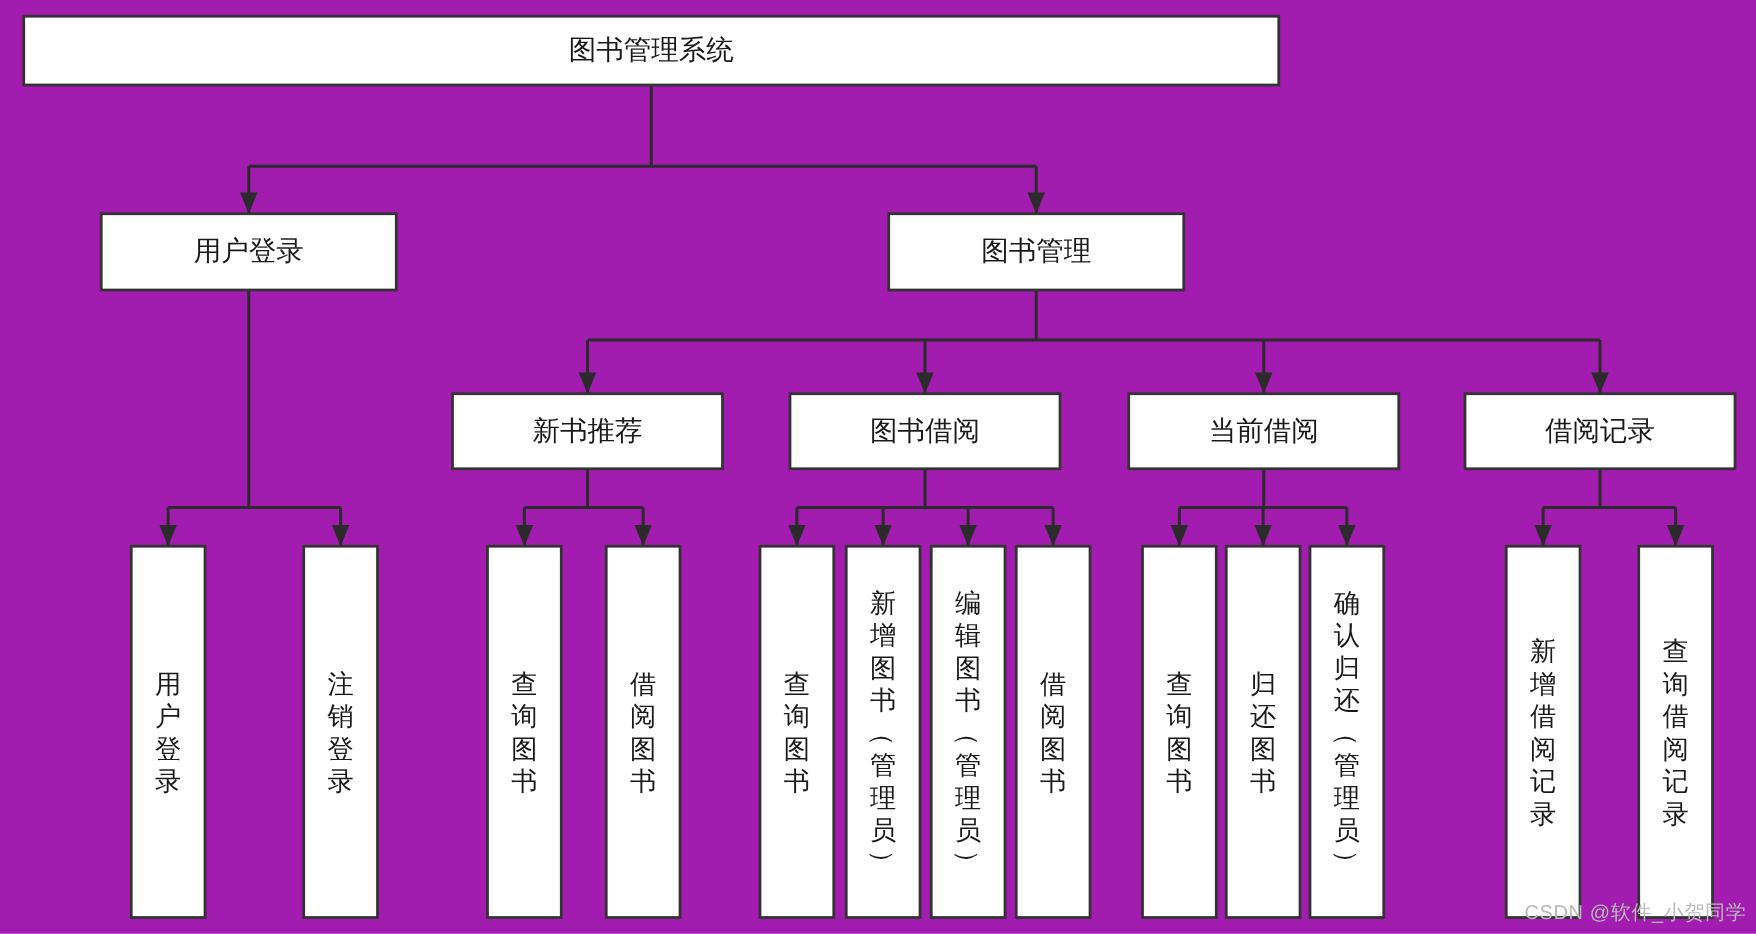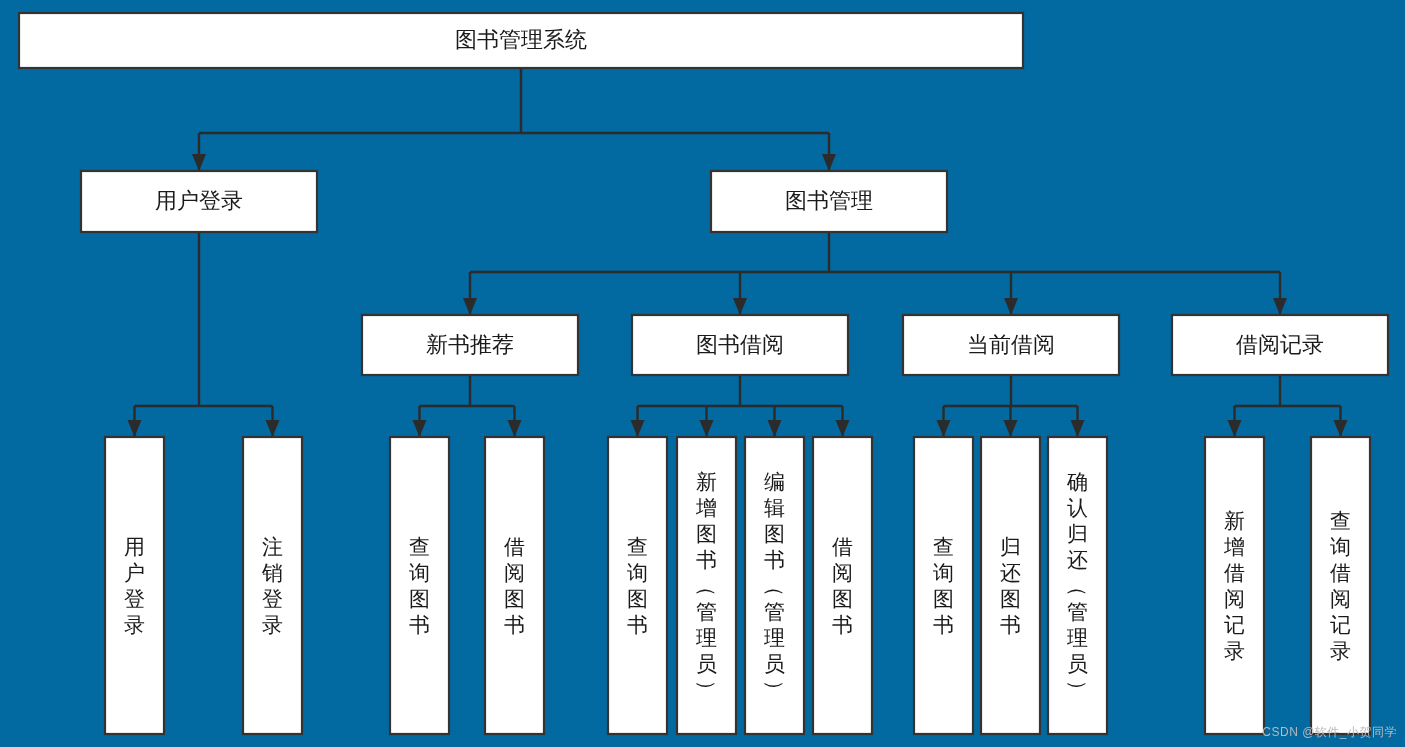--- a/index.html
+++ b/index.html
@@ -10,21 +10,21 @@
   body {
     width: 1405px;
     height: 747px;
     font-family: "Liberation Sans", "DejaVu Sans", sans-serif;
     overflow: hidden;
   }
   #diagram-root {
     position: relative;
     width: 1405px;
     height: 747px;
-    background: #0369a1;
+    background: #a21caf;
   }
   svg.diagram-canvas {
     position: absolute;
     top: 0;
     left: 0;
     width: 1405px;
     height: 747px;
     display: block;
   }
   .node-box {
@@ -53,21 +53,21 @@
     font-family: "Liberation Sans", "DejaVu Sans", sans-serif;
     font-size: 21px;
     fill: #1a1a1a;
     text-anchor: middle;
   }
   .watermark-text {
     position: absolute;
     right: 8px;
     bottom: 6px;
     font-family: "Liberation Sans", "DejaVu Sans", sans-serif;
-    font-size: 12px;
+    font-size: 16px;
     color: #b9b9b9;
     letter-spacing: 0.5px;
     white-space: nowrap;
     user-select: none;
   }
 </style>
 </head>
 <body>
 
 <div id="diagram-root">

